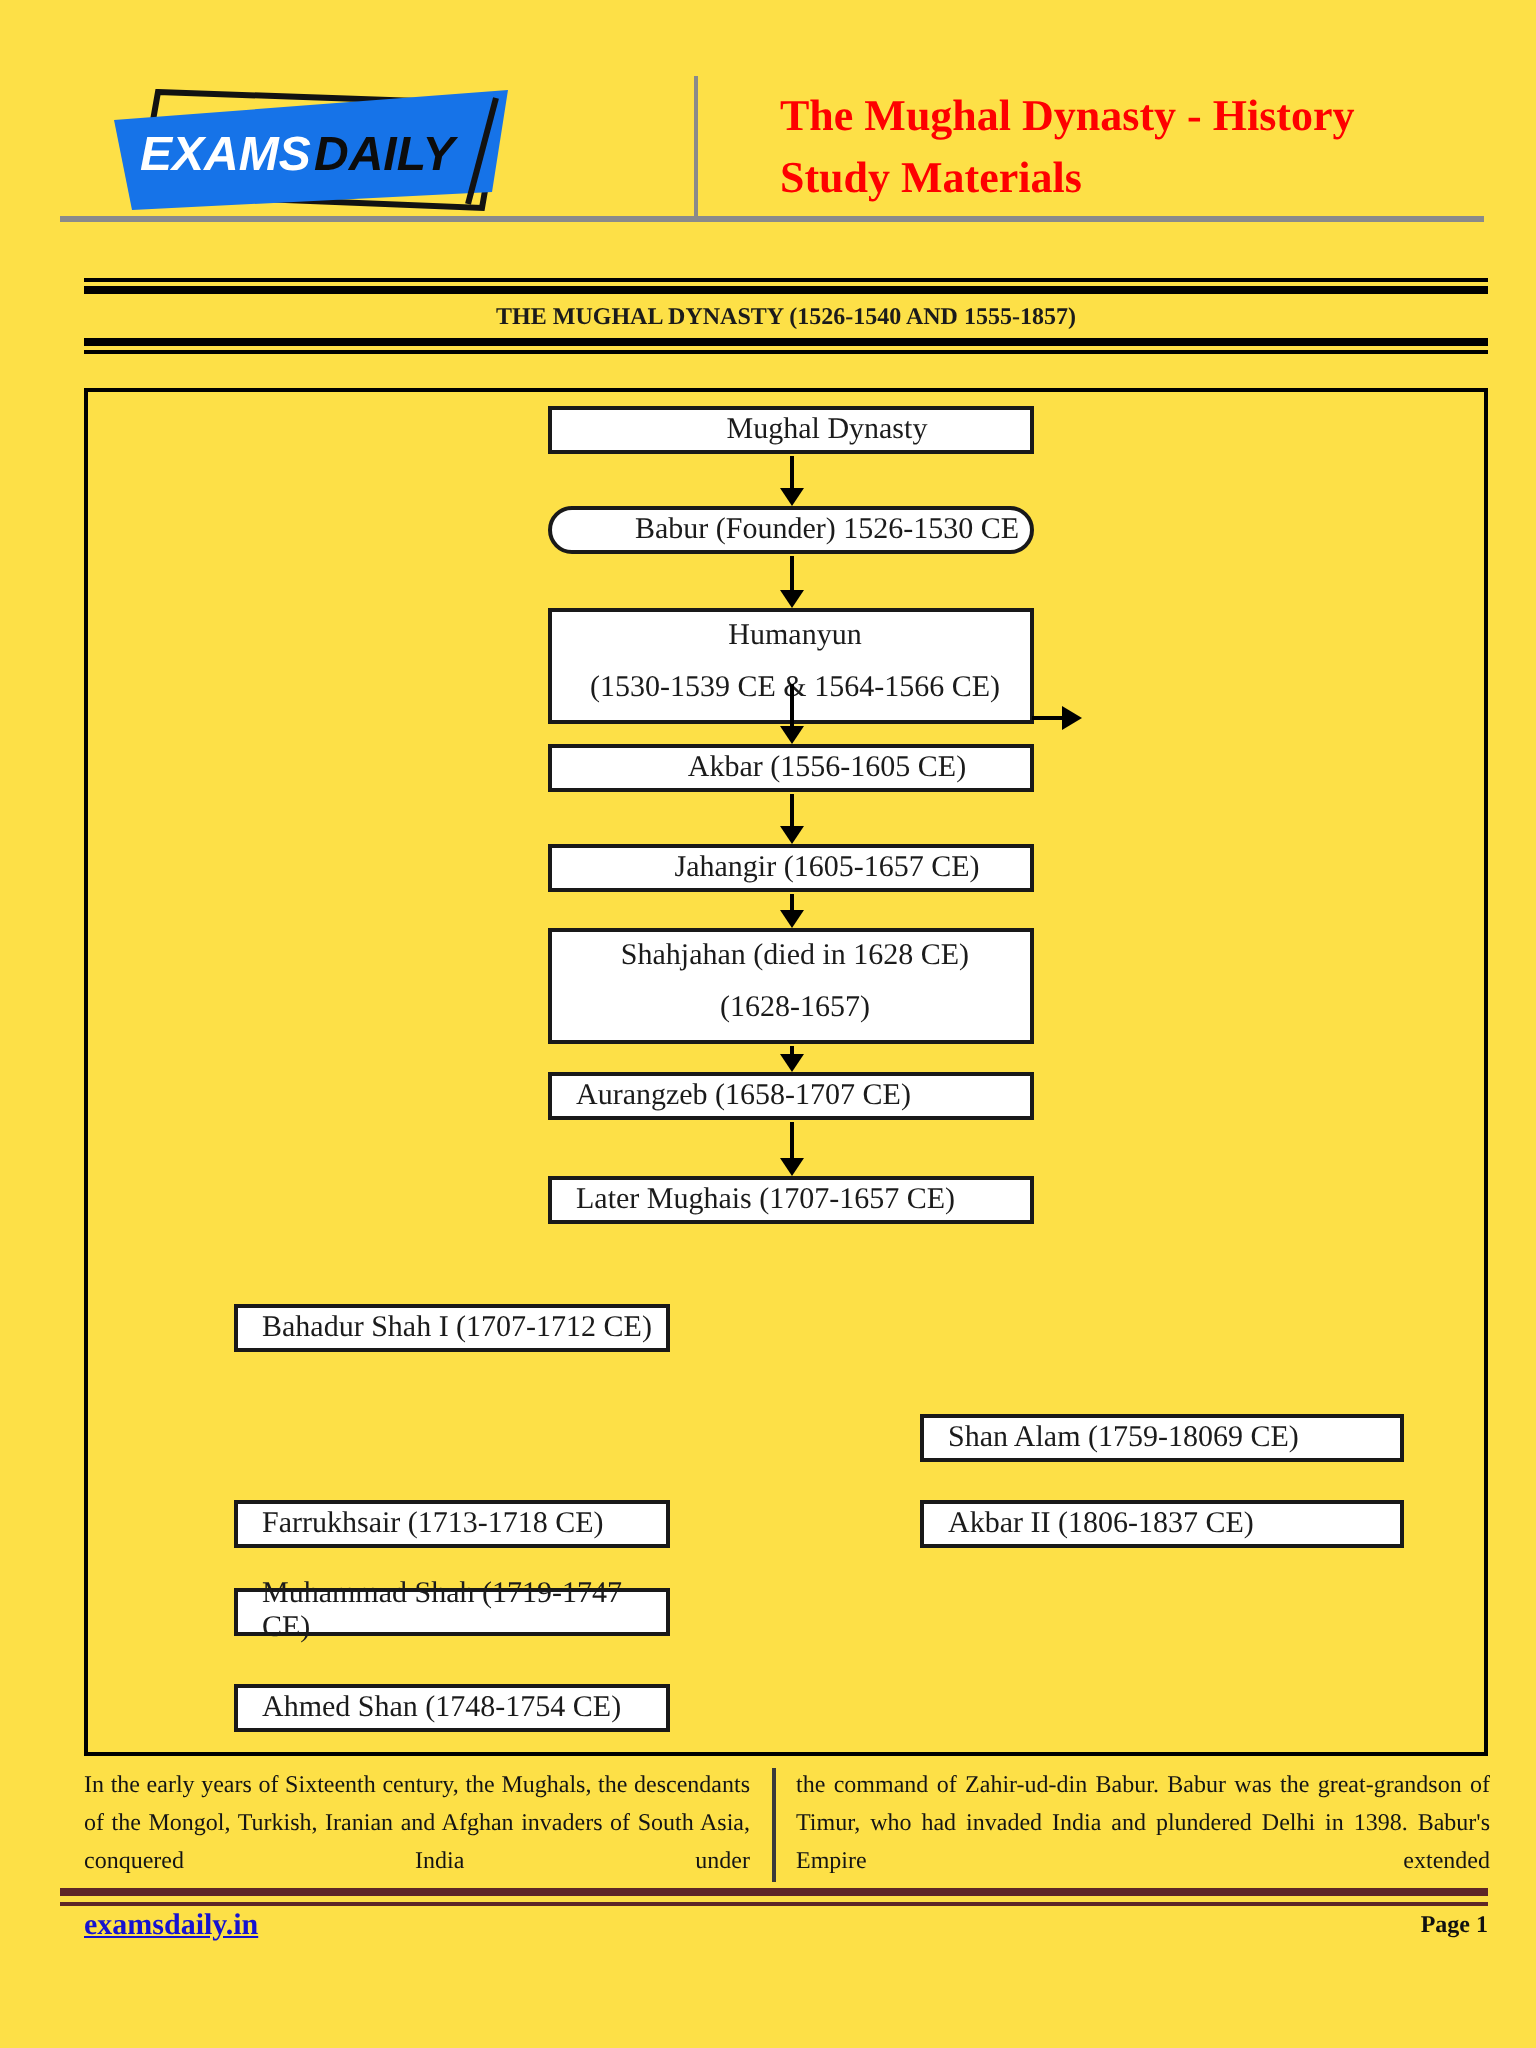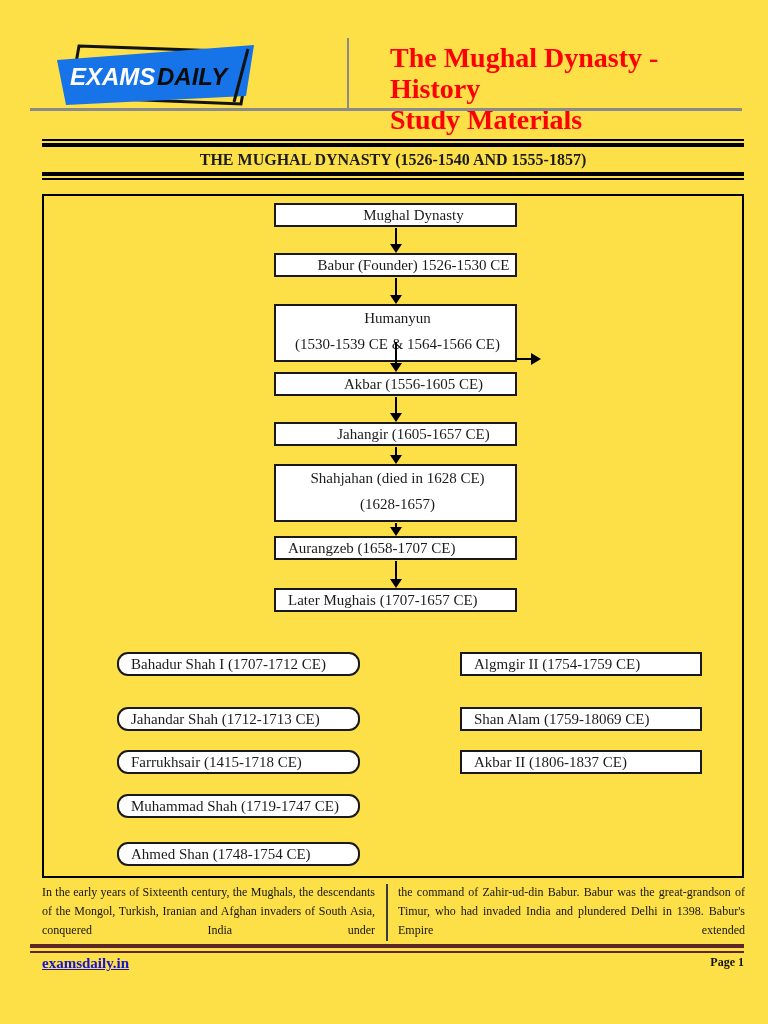--- a/index.html
+++ b/index.html
@@ -6,47 +6,47 @@
   html,body { background:#ffffff; }
   .page {
     position:relative; width:768px; height:1024px; background:#fde047;
     font-family:"Liberation Serif", serif; color:#1b1b1b; overflow:hidden;
   }
 
   
   .logo { position:absolute; left:55px; top:40px; width:200px; height:70px; }
   .header-vline { position:absolute; left:347px; top:38px; width:2px; height:71px; background:#8a8a8a; }
   .header-title { position:absolute; left:390px; top:42px; width:350px;
-    font-size:28px; font-weight:bold; color:#fe0000; line-height:31px; }
+    font-size:22px; font-weight:bold; color:#fe0000; line-height:31px; }
   .header-rule { position:absolute; left:30px; top:108px; width:712px; height:3px; background:#8a8a8a; }
 
   
   .section-bar { position:absolute; left:42px; top:139px; width:702px; }
   .rule-thin  { height:2px; background:#000; }
   .rule-thick { height:4px; background:#000; }
   .gap2 { height:2px; }
-  .section-bar .title-text { text-align:center; font-weight:bold; font-size:16px; padding:4px 0 3px 0; }
+  .section-bar .title-text { text-align:center; font-weight:bold; font-size:12px; padding:4px 0 3px 0; }
 
   
   .chart-box { position:absolute; left:42px; top:194px; width:702px; height:684px; border:2px solid #000; }
 
   .node { position:absolute; border:2px solid #191919; background:#fff;
     display:flex; align-items:center; justify-content:center; font-size:15px;padding-left:36px; }
   .chain { left:230px; width:243px; height:24px; }
   .two-line { height:58px; flex-direction:column; justify-content:space-between; padding:4px 0 7px 4px; }
   .left-text { justify-content:flex-start; padding-left:12px; }
 
-  .n1 { top:7px; }   .n2 { top:57px; }  .n3 { top:108px; }
+  .n1 { top:7px; }   .n2 { top:57px;border-radius:12px; }  .n3 { top:108px; }
   .n4 { top:176px; } .n5 { top:226px; } .n6 { top:268px; }
   .n7 { top:340px; } .n8 { top:392px;text-align:center; }
 
   .side-box { left:498px; top:128px; width:166px; height:64px;
     flex-direction:column; justify-content:center; text-align:center; line-height:20px; font-size:14.5px; }
 
-  .list-left  { left:73px;  width:243px; height:24px;border-radius:11px; }
+  .list-left  { left:73px;  width:218px; height:24px; }
   .list-right { left:416px; width:242px; height:24px; }
   .r1 { top:456px; } .r2 { top:511px; } .r3 { top:554px; } .r4 { top:598px; } .r5 { top:646px; }
 
   
   .arrow-down { position:absolute; left:345px; width:14px;
     display:flex; flex-direction:column; align-items:center; z-index:3; }
   .arrow-down .shaft { width:2px; background:#000; flex:1; }
   .arrow-down .head { width:0; height:0;
     border-left:6px solid transparent; border-right:6px solid transparent; border-top:9px solid #000; }
   .a1 { top:32px;  height:25px; }
@@ -169,26 +169,24 @@
     <div class="node chain left-text n7">Aurangzeb (1658-1707 CE)</div>
 
     <div class="arrow-down a7">
         <div class="shaft"></div>
         <div class="head"></div>
       </div>
 
     <div class="node chain left-text n8">Later Mughais (1707-1657 CE)</div>
 
     <div class="node list-left left-text r1">Bahadur Shah I (1707-1712 CE)</div>
-    <div class="node list-left left-text r2">Jahandar Shah (1712-1713 CE)</div>
-    <div class="node list-left left-text r3">Farrukhsair (1415-1718 CE)</div>
+    <div class="node list-left left-text r3">Farrukhsair (1713-1718 CE)</div>
     <div class="node list-left left-text r4">Muhammad Shah (1719-1747 CE)</div>
     <div class="node list-left left-text r5">Ahmed Shan (1748-1754 CE)</div>
 
-    <div class="node list-right left-text r1">Algmgir II (1754-1759 CE)</div>
     <div class="node list-right left-text r2">Shan Alam (1759-18069 CE)</div>
     <div class="node list-right left-text r3">Akbar II (1806-1837 CE)</div>
   </div>
 
   <div class="body-col body-left">In the early years of Sixteenth century, the Mughals, the descendants of the Mongol, Turkish, Iranian and Afghan invaders of South Asia, conquered India under</div>
   <div class="col-divider"></div>
   <div class="body-col body-right">the command of Zahir-ud-din Babur. Babur was the great-grandson of Timur, who had invaded India and plundered Delhi in 1398. Babur's Empire extended</div>
 
   <div class="footer-rule"></div>
   <a class="footer-link" href="#">examsdaily.in</a>

